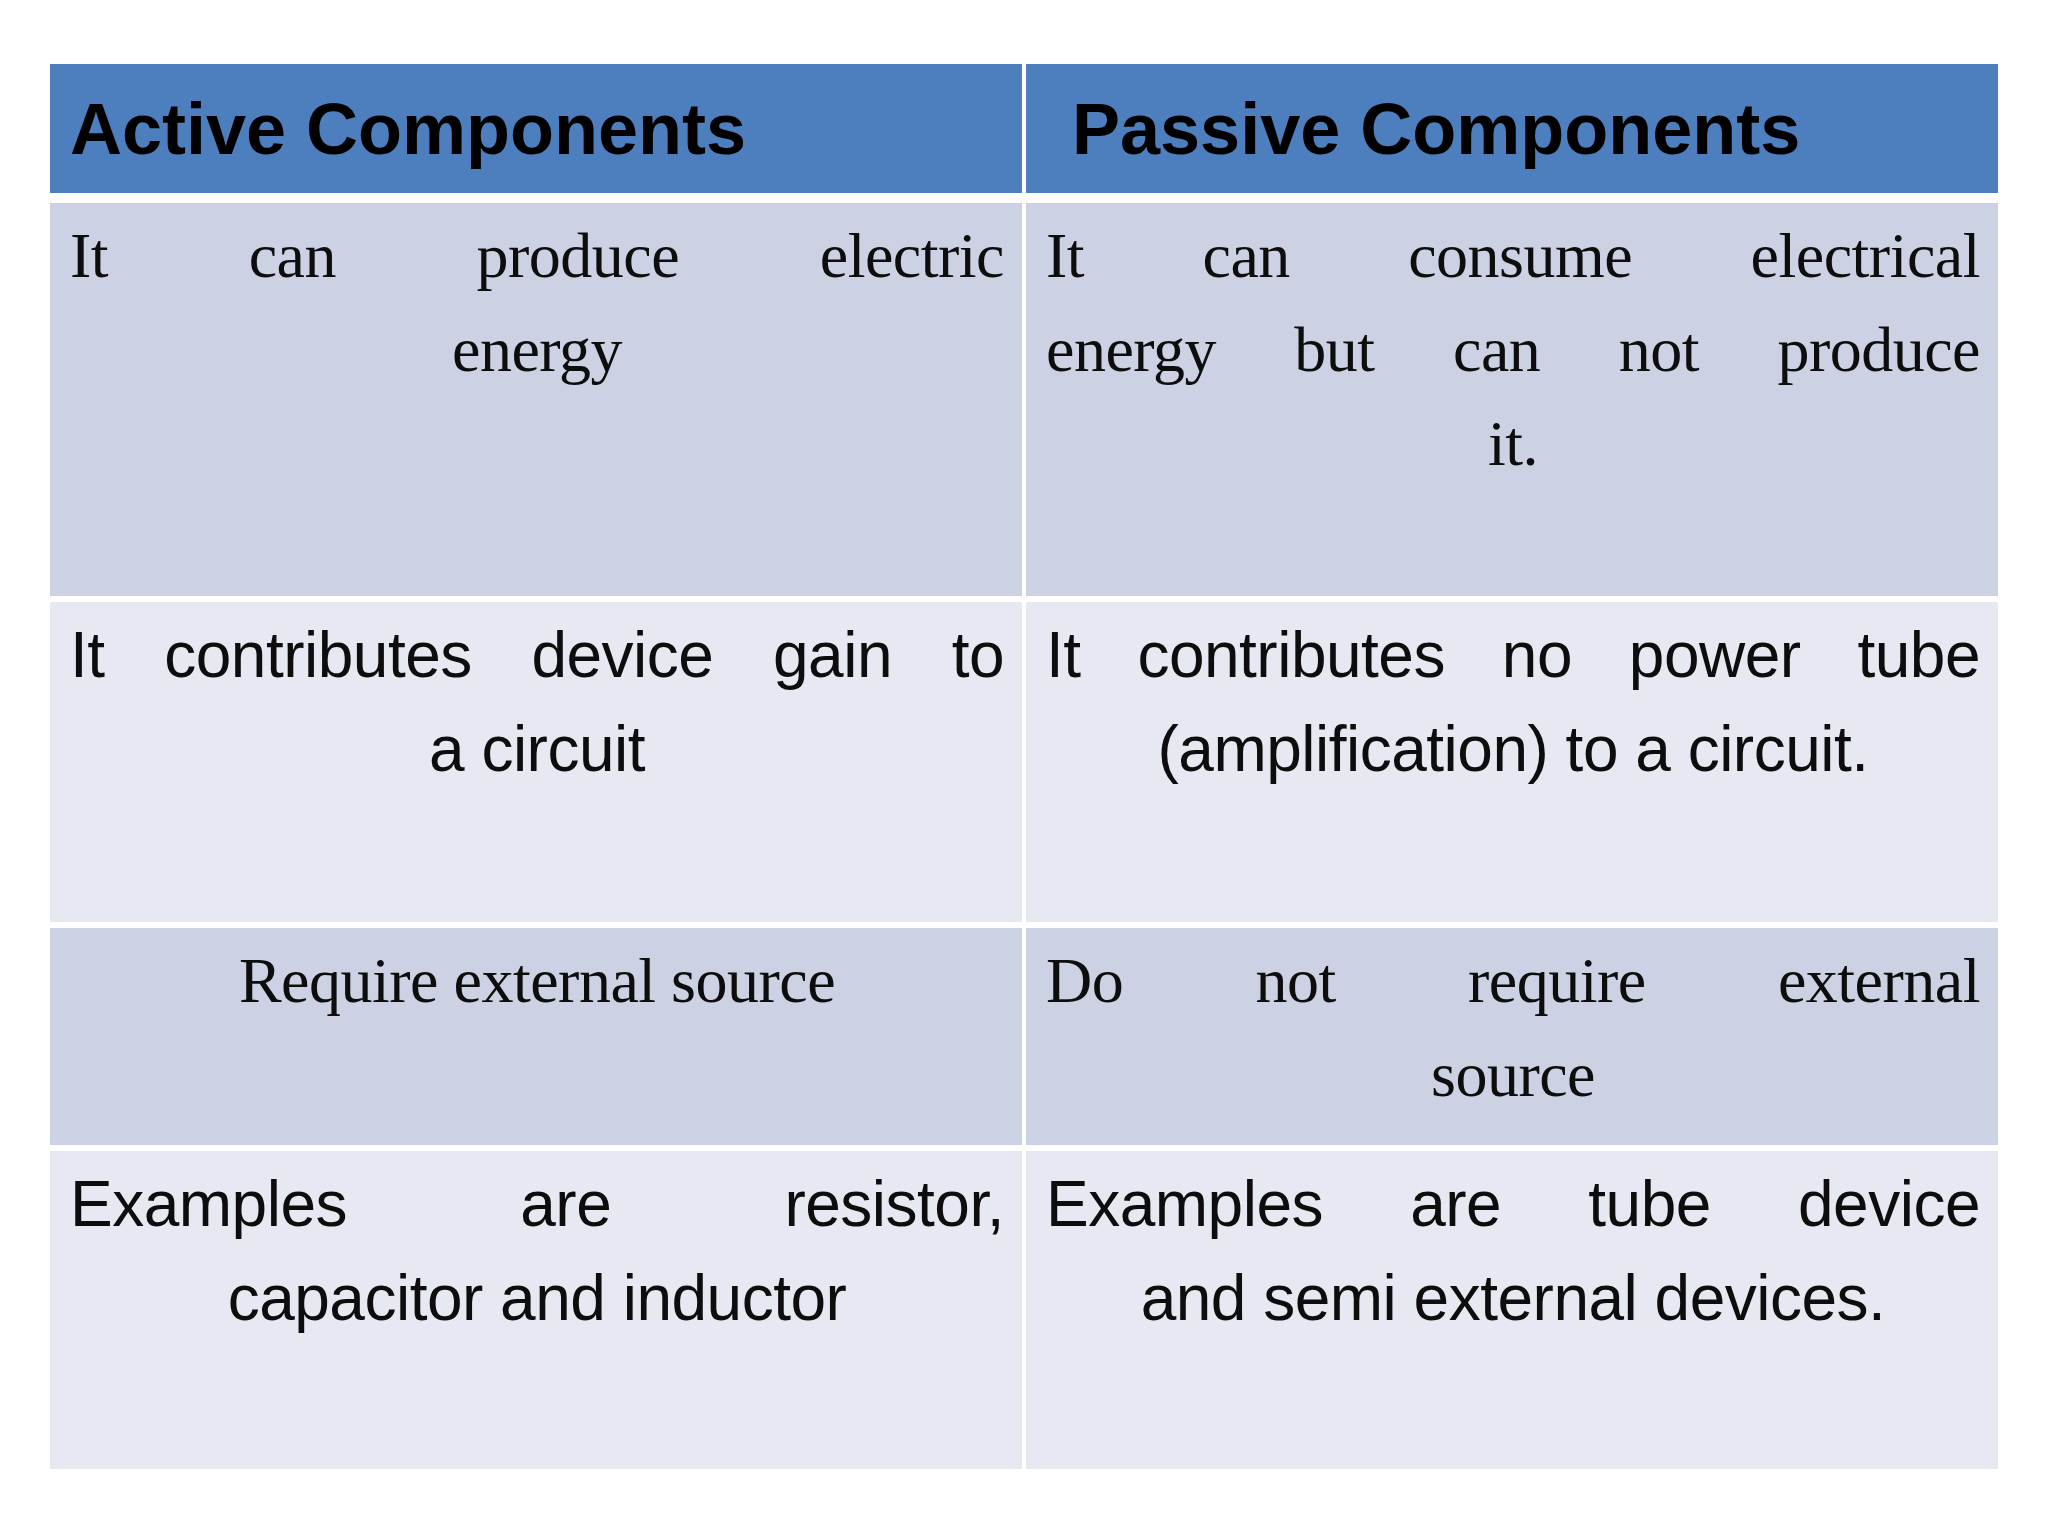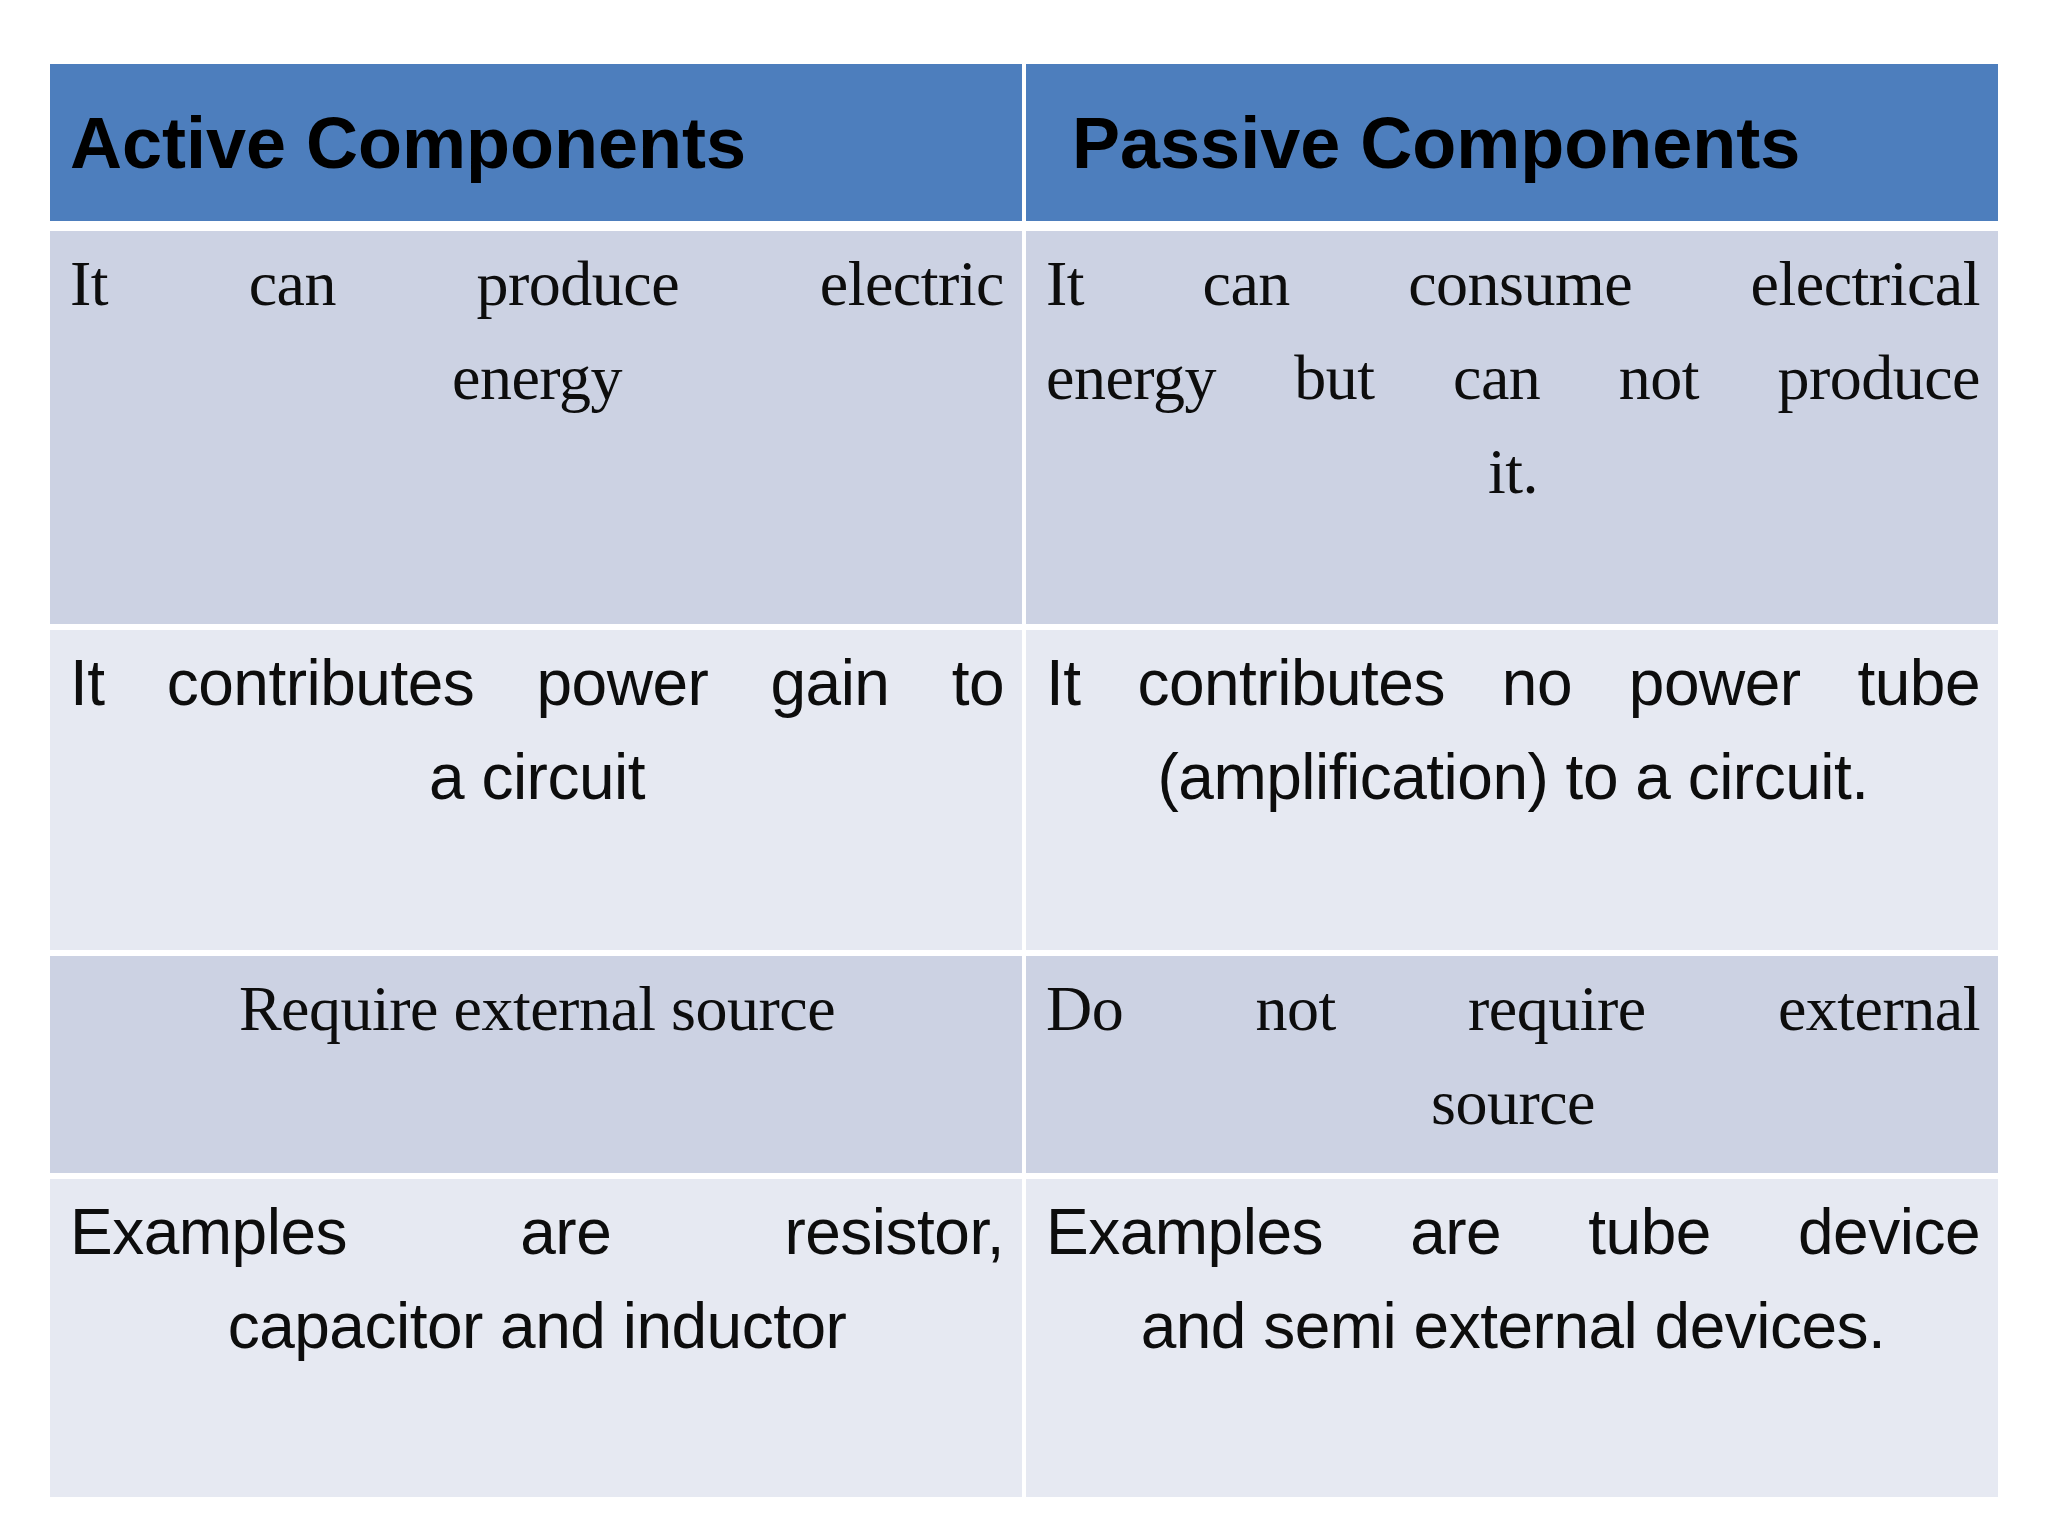--- a/index.html
+++ b/index.html
@@ -23,21 +23,21 @@
     position: absolute; left: 50px; top: 64px; width: 1948px;
   }
   .tr { display: flex; column-gap: 4px; }
   .tr.head { margin-bottom: 10px; }
   .tr.body-row { margin-bottom: 6px; }
   .tr.body-row:last-child { margin-bottom: 0; }
   .td, .th { width: 972px; flex: 0 0 972px; }
   .th {
     background: var(--header-bg);
     color: var(--header-text);
-    height: 157px;
+    height: 129px;
     display: flex; align-items: center;
     font-weight: bold;
     font-size: 72px;
     padding-left: 20px;
     letter-spacing: 0px;
   }
   .th.th-right { padding-left: 46px; }
   .td {
     color: var(--body-text);
     font-size: 64px;
@@ -81,21 +81,21 @@
       </div>
       <div class="td">
         <div class="ln j">It can consume electrical</div>
         <div class="ln j">energy but can not produce</div>
         <div class="ln">it.</div>
       </div>
     </div>
 
     <div class="tr body-row row-even r2">
       <div class="td">
-        <div class="ln j">It contributes power gain to</div>
+        <div class="ln j">It contributes device gain to</div>
         <div class="ln">a circuit</div>
       </div>
       <div class="td">
         <div class="ln j">It contributes no power tube</div>
         <div class="ln">(amplification) to a circuit.</div>
       </div>
     </div>
 
     <div class="tr body-row row-odd r3">
       <div class="td">

